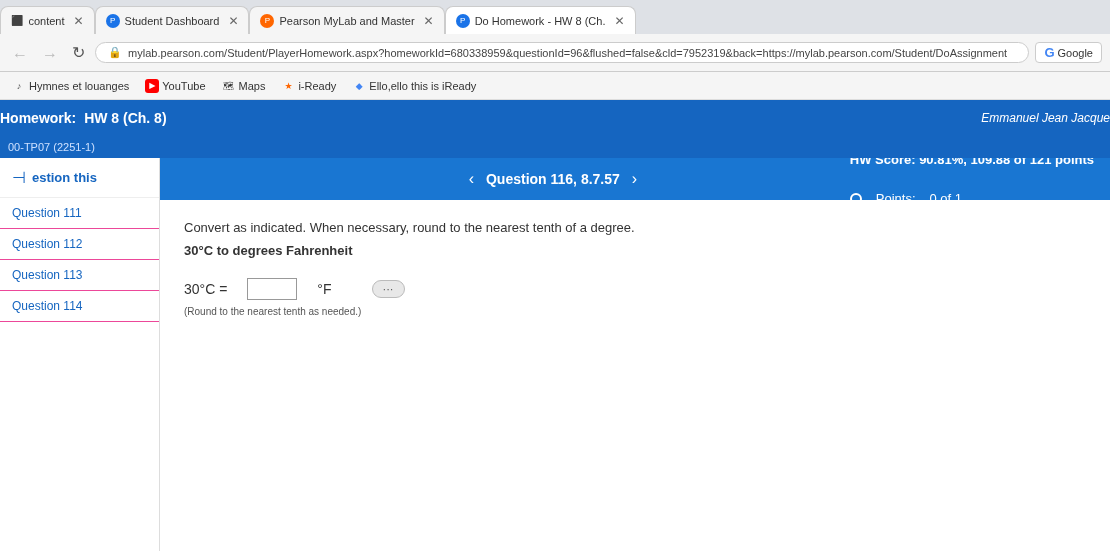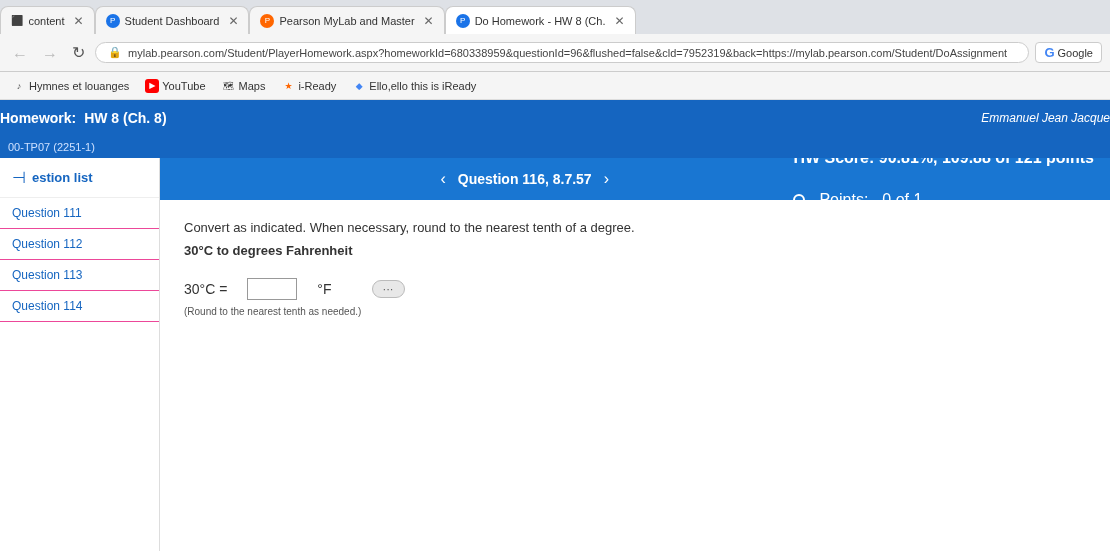--- a/index.html
+++ b/index.html
@@ -265,21 +265,21 @@
 
     .q-nav-arrow {
       background: none;
       border: none;
       color: white;
       font-size: 16px;
       cursor: pointer;
     }
 
     .q-score-panel {
-      font-size: 16px;
+      font-size: 13px;
     }
 
     .q-score-panel .score-line {
       font-weight: bold;
     }
 
     .q-score-panel .points-line {
       display: flex;
       align-items: center;
       gap: 14px;
@@ -426,21 +426,21 @@
 
   <div class="course-bar">
     <span>00-TP07 (2251-1)</span>
   </div>
 
   <div class="main-layout">
 
     <div class="sidebar">
       <div class="sidebar-header">
         <button class="sidebar-collapse-btn">⊣</button>
-        <span>estion list</span>
+        <span>estion this</span>
       </div>
       <div class="sidebar-item">
         <span>Question 111</span>
       </div>
       <div class="sidebar-item">
         <span>Question 112</span>
       </div>
       <div class="sidebar-item">
         <span>Question 113</span>
       </div>

